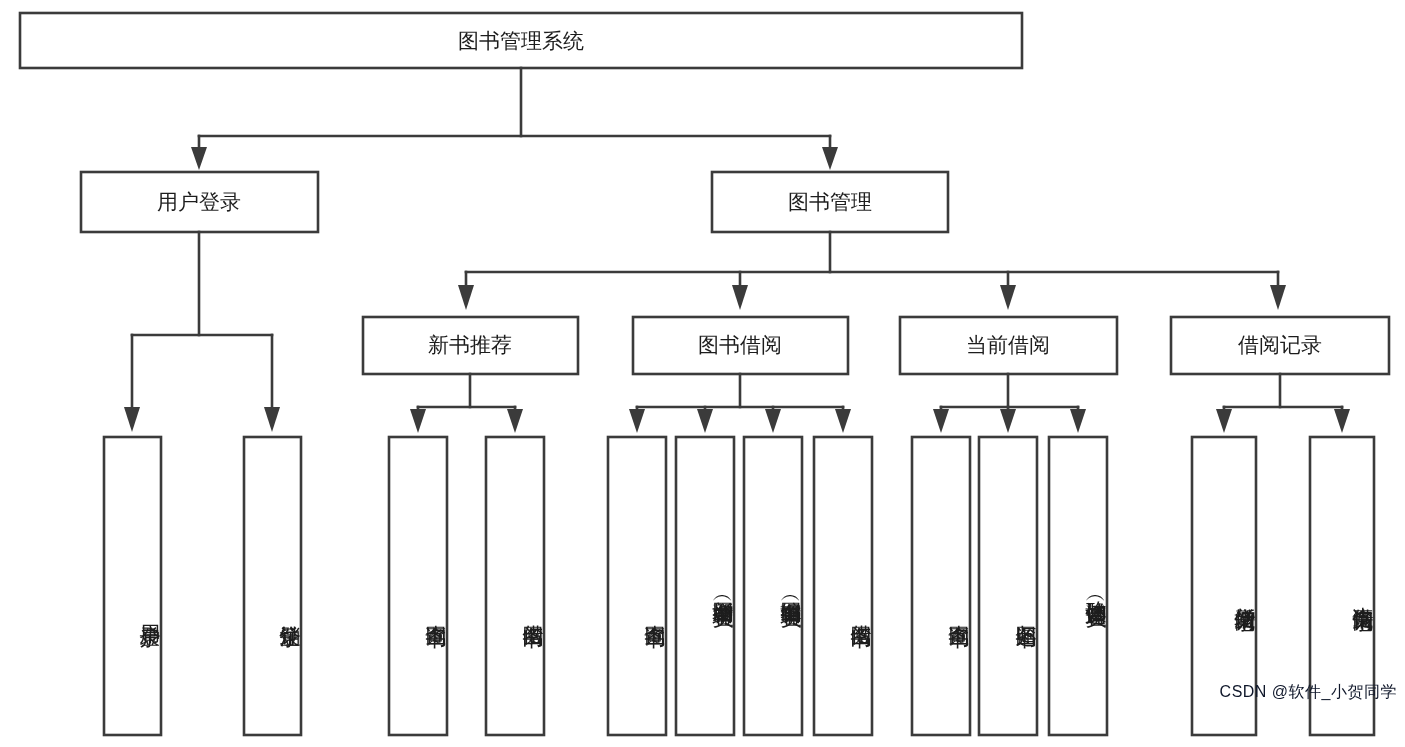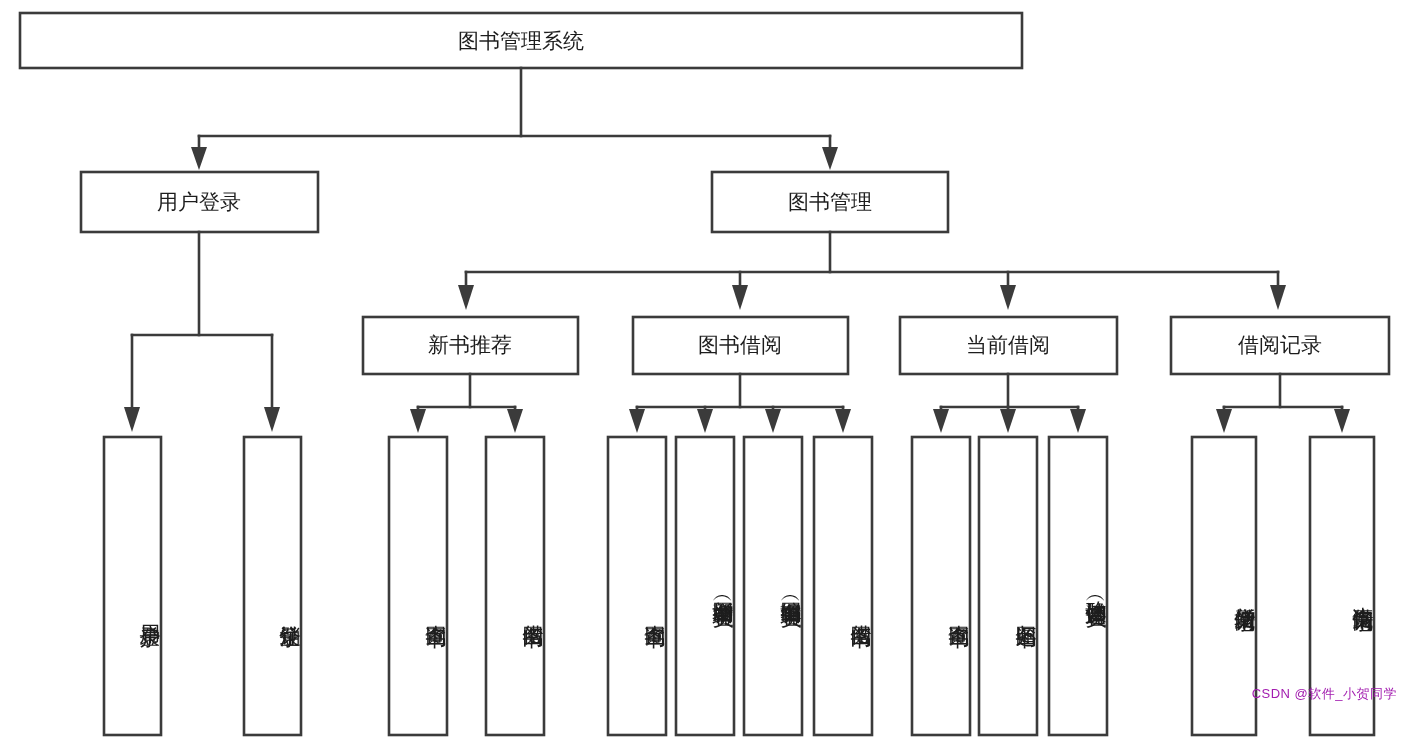--- a/index.html
+++ b/index.html
@@ -59,22 +59,22 @@
     writing-mode: vertical-rl;
     text-orientation: upright;
     letter-spacing: 1px;
     white-space: nowrap;
     pointer-events: none;
   }
   .watermark {
     position: absolute;
     right: 8px;
     bottom: 4px;
-    font-size: 13px;
-    color: #a21caf;
+    font-size: 16px;
+    color: #0f172a;
     letter-spacing: 0.5px;
     white-space: nowrap;
   }
 </style>
 </head>
 <body>
 
 <div id="diagram-root">
 
   <svg class="diagram-svg" viewBox="0 0 1405 747">

